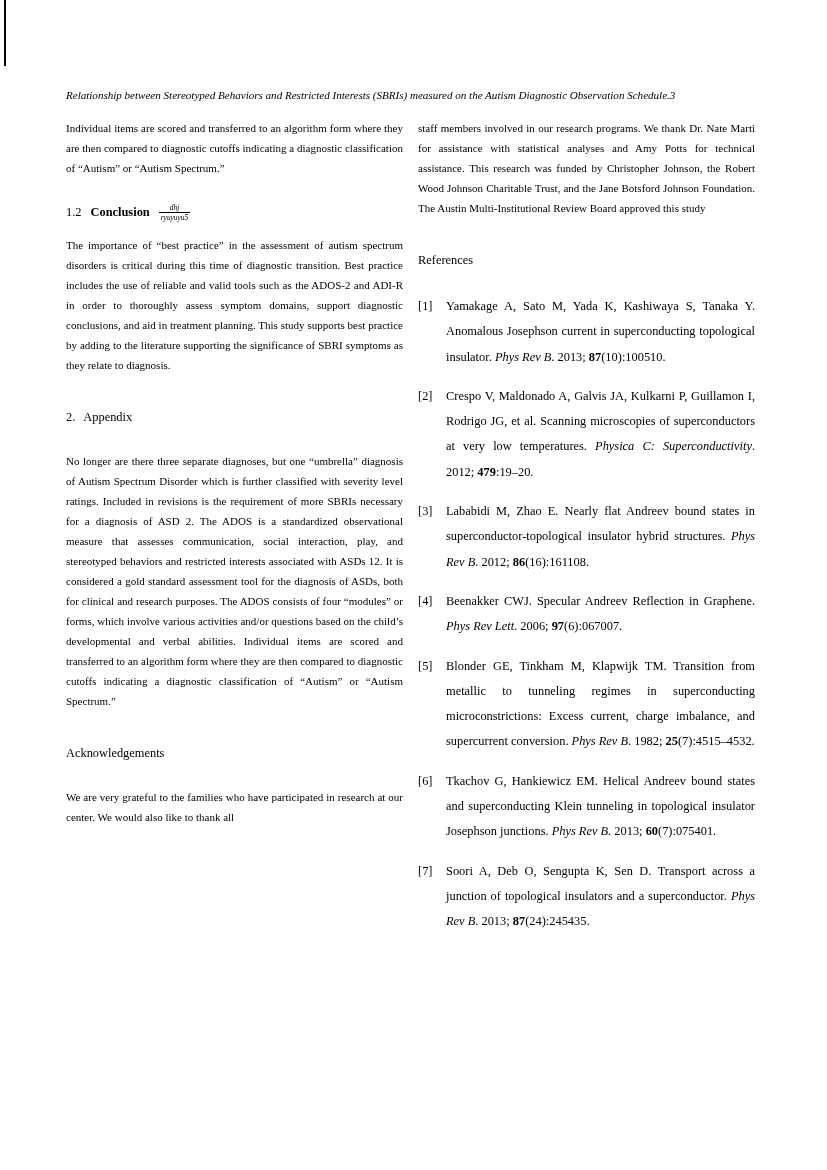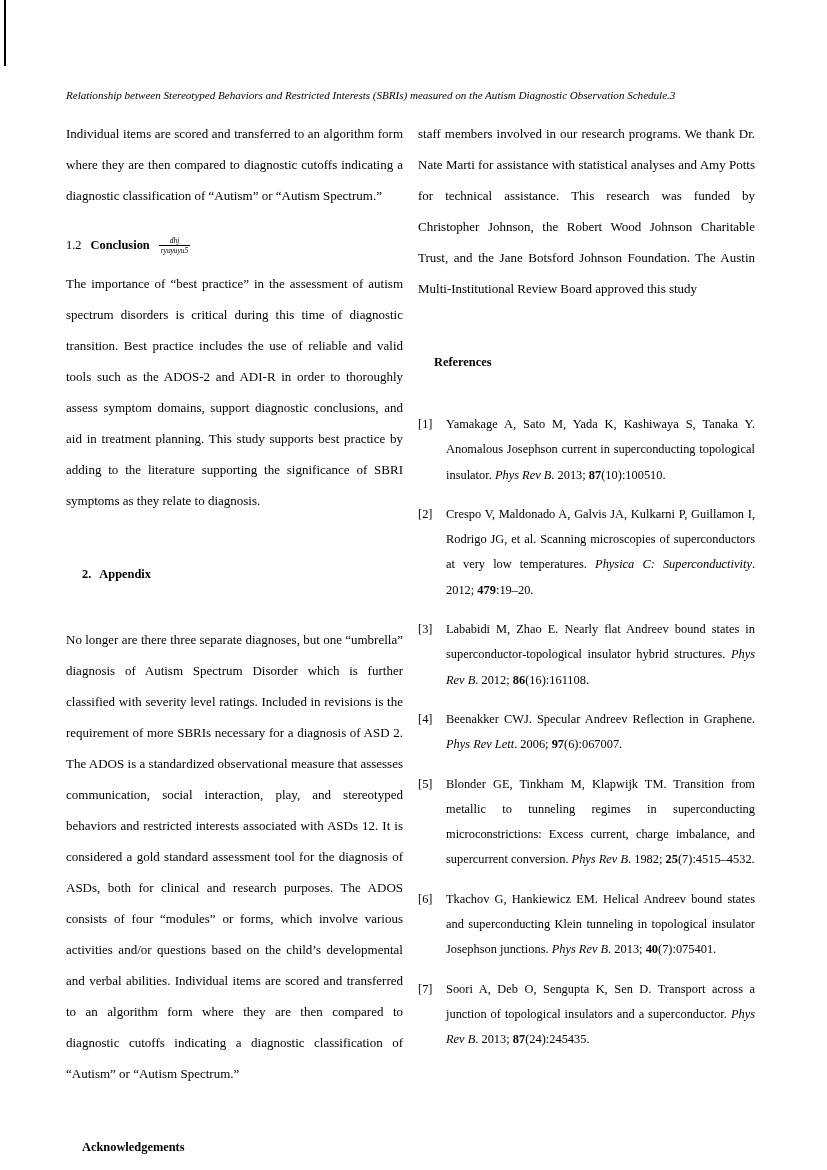--- a/index.html
+++ b/index.html
@@ -60,22 +60,22 @@
   .col {
     position: absolute;
     top: 0;
     width: 337px;
   }
   .col-left  { left: 0px; }
   .col-right { left: 352px; }
 
   p.body {
     margin: 0 0 0 0;
-    font-size: 13px;
-    line-height: 31px;
+    font-size: 11px;
+    line-height: 20px;
     text-align: justify;
     text-justify: inter-word;
     hyphens: none;
     font-family: Liberation Serif, serif;
   }
 
   .gap-sm { height: 14px; }
   .gap-md { height: 25px; }
   .gap-lg { height: 33px; }
 
@@ -113,23 +113,23 @@
   }
   .frac .num { padding: 0 2px 0.5px 2px; }
   .frac .den {
     padding: 0.5px 2px 0 2px;
     border-top: 0.8px solid #000;
   }
 
   
   .head-bold {
     font-size: 12.4px;
-    font-weight: bold;
+    font-weight: normal;
     line-height: 18px;
-    margin: 16px;
+    margin: 0;
   }
   .head-bold .hnum { margin-right: 8px; }
 
   
   .ref {
     position: relative;
     padding-left: 28px;
     font-size: 12.4px;
     line-height: 25.3px;
     text-align: justify;
@@ -206,20 +206,20 @@
       <p class="head-bold">References</p>
 
       <div class="gap-md"></div>
 
       <div id="reference-list">
           <p class="ref"><span class="label">[1]</span><span>Yamakage A, Sato M, Yada K, Kashiwaya S, Tanaka Y.</span> <span>Anomalous Josephson current in superconducting topological insulator.</span> <span class="ital">Phys Rev B</span><span>. 2013;</span> <span class="bold">87</span><span>(10):100510.</span></p>
           <p class="ref"><span class="label">[2]</span><span>Crespo V, Maldonado A, Galvis JA, Kulkarni P, Guillamon I, Rodrigo JG, et al.</span> <span>Scanning microscopies of superconductors at very low temperatures.</span> <span class="ital">Physica C: Superconductivity</span><span>. 2012;</span> <span class="bold">479</span><span>:19–20.</span></p>
           <p class="ref"><span class="label">[3]</span><span>Lababidi M, Zhao E.</span> <span>Nearly flat Andreev bound states in superconductor-topological insulator hybrid structures.</span> <span class="ital">Phys Rev B</span><span>. 2012;</span> <span class="bold">86</span><span>(16):161108.</span></p>
           <p class="ref"><span class="label">[4]</span><span>Beenakker CWJ.</span> <span>Specular Andreev Reflection in Graphene.</span> <span class="ital">Phys Rev Lett</span><span>. 2006;</span> <span class="bold">97</span><span>(6):067007.</span></p>
           <p class="ref"><span class="label">[5]</span><span>Blonder GE, Tinkham M, Klapwijk TM.</span> <span>Transition from metallic to tunneling regimes in superconducting microconstrictions: Excess current, charge imbalance, and supercurrent conversion.</span> <span class="ital">Phys Rev B</span><span>. 1982;</span> <span class="bold">25</span><span>(7):4515–4532.</span></p>
-          <p class="ref"><span class="label">[6]</span><span>Tkachov G, Hankiewicz EM.</span> <span>Helical Andreev bound states and superconducting Klein tunneling in topological insulator Josephson junctions.</span> <span class="ital">Phys Rev B</span><span>. 2013;</span> <span class="bold">40</span><span>(7):075401.</span></p>
+          <p class="ref"><span class="label">[6]</span><span>Tkachov G, Hankiewicz EM.</span> <span>Helical Andreev bound states and superconducting Klein tunneling in topological insulator Josephson junctions.</span> <span class="ital">Phys Rev B</span><span>. 2013;</span> <span class="bold">60</span><span>(7):075401.</span></p>
           <p class="ref"><span class="label">[7]</span><span>Soori A, Deb O, Sengupta K, Sen D.</span> <span>Transport across a junction of topological insulators and a superconductor.</span> <span class="ital">Phys Rev B</span><span>. 2013;</span> <span class="bold">87</span><span>(24):245435.</span></p>
         </div>
 
     </div>
 
   </div>
 </div>
 
 </body></html>

